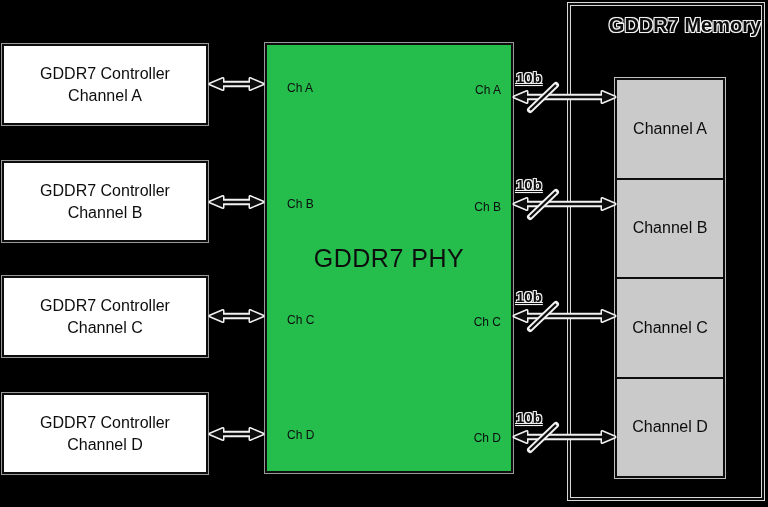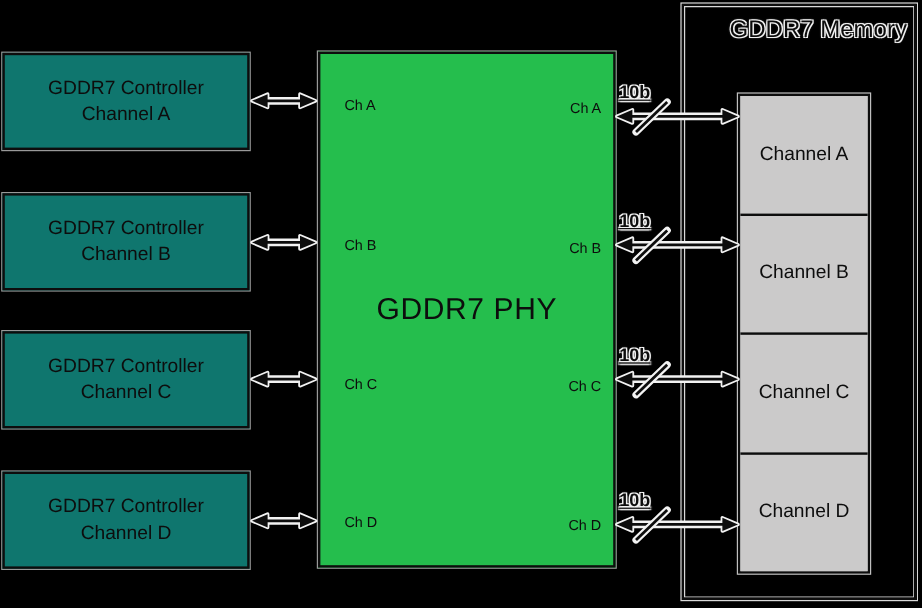--- a/index.html
+++ b/index.html
@@ -14,21 +14,21 @@
     height: 507px;
     background: #000;
     overflow: hidden;
   }
   
   .ctrl {
     position: absolute;
     left: 2px;
     width: 206px;
     height: 81px;
-    background: #0f766e;
+    background: #ffffff;
     border: 2px solid #0d0d0d;
     box-shadow: 0 0 0 1px rgba(255,255,255,0.6);
     display: flex;
     flex-direction: column;
     align-items: center;
     justify-content: center;
     font-size: 16px;
     line-height: 22px;
     text-align: center;
   }
@@ -67,23 +67,23 @@
     top: 3px;
     width: 196px;
     height: 497px;
     border: 2px solid #0d0d0d;
     background: transparent;
     box-shadow: 0 0 0 1px rgba(255,255,255,0.85),
                 inset 0 0 0 1px rgba(255,255,255,0.85);
   }
   .mem-title {
     margin-top: 7px;
-    text-align: left;
+    text-align: center;
     font-size: 20px;
-    font-weight: normal;
+    font-weight: bold;
     line-height: 27px;
     padding-left: 38px;
   }
   .halo-text {
     color: #0d0d0d;
     text-shadow: -1px -1px 0 #f2f2f2, 1px -1px 0 #f2f2f2,
                  -1px  1px 0 #f2f2f2, 1px  1px 0 #f2f2f2,
                   0 0 2px #ffffff;
   }
   .chan-stack {

